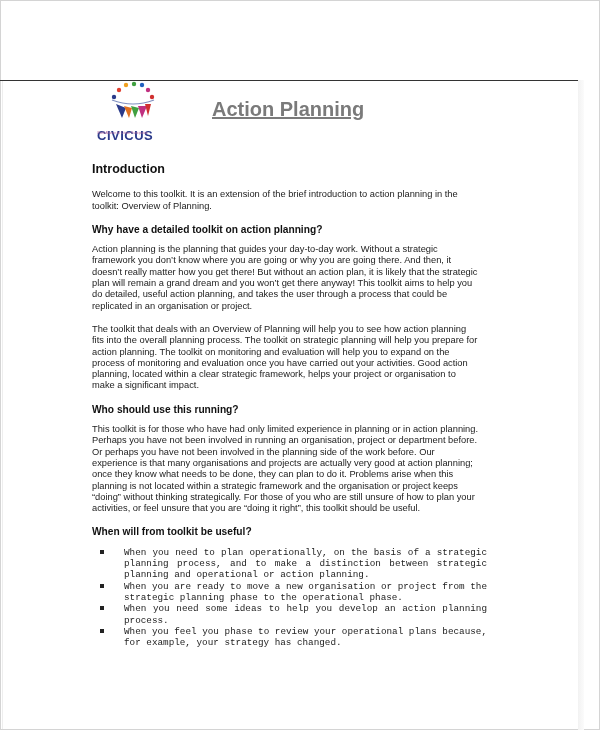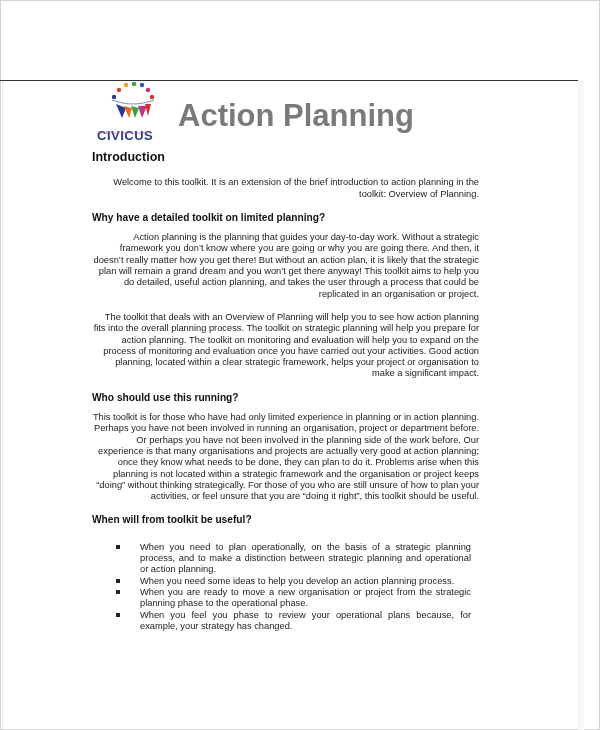--- a/index.html
+++ b/index.html
@@ -24,29 +24,29 @@
   }
   .logo { position: absolute; left: 104px; top: 80px; width: 56px; height: 56px; }
   .logo-text {
     position: absolute; left: 97px; top: 128px; font-size: 13px; font-weight: bold;
     color: #2b3a8a; letter-spacing: 0.5px;
   }
   .logo-tag {
     position: absolute; left: 97px; top: 131px; font-size: 3px; color: #b06aa0; width: 60px;
   }
   .title {
-    position: absolute; left: 178px; top: 98px; font-size: 31px; font-weight: bold; color: #7a7a7a;
+    position: absolute; left: 212px; top: 98px; font-size: 20px; font-weight: bold; color: #7a7a7a; text-decoration: underline;
   }
   .content {
     position: absolute; left: 92px; top: 152px; width: 395px; font-size: 9.3px; line-height: 11.3px; color: #222;
   }
-  .h1 { font-size: 12.5px; font-weight: bold; margin: 0 0 14px 0; color: #111; }
+  .h1 { font-size: 12.5px; font-weight: bold; margin: 12px 0 14px 0; color: #111; }
   .h2 { font-size: 10.2px; font-weight: bold; margin: 0 0 9px 0; color: #111; }
-  .p { margin: 0 8px 12px 0; text-align: right; }
-  ul.bullets { list-style: none; margin: 16px; padding: 0; }
+  .p { margin: 0 8px 12px 0; text-align: left; }
+  ul.bullets { list-style: none; margin: 0; padding: 0; font-family: Liberation Mono, monospace; }
   ul.bullets li { position: relative; padding-left: 32px; text-align: justify; margin: 0; }
   ul.bullets li .bullet {
     position: absolute; left: 8px; top: 3px; width: 4px; height: 4px; background: #222;
   }
 </style>
 </head>
 <body>
 
 <div class="outer-frame"></div>
 <div class="page-top-line"></div>
@@ -74,32 +74,32 @@
 <div class="title">Action Planning</div>
 
 <div class="content">
   <div class="h1">Introduction</div>
 
   <div>
     <p class="p">Welcome to this toolkit.  It is an extension of the brief introduction to action planning in the toolkit:  Overview of Planning.</p>
   </div>
 
   <div>
-    <div class="h2">Why have a detailed toolkit on limited planning?</div>
+    <div class="h2">Why have a detailed toolkit on action planning?</div>
     <p class="p">Action planning is the planning that guides your day-to-day work.  Without a strategic framework you don’t know where you are going or why you are going there.  And then, it doesn’t really matter how you get there!  But without an action plan, it is likely that the strategic plan will remain a grand dream and you won’t get there anyway!  This toolkit aims to help you do detailed, useful action planning, and takes the user through a process that could be replicated in an organisation or project.</p>
     <p class="p">The toolkit that deals with an Overview of Planning will help you to see how action planning fits into the overall planning process.  The toolkit on strategic planning will help you prepare for action planning.  The toolkit on monitoring and evaluation will help you to expand on the process of monitoring and evaluation once you have carried out your activities.  Good action planning, located within a clear strategic framework, helps your project or organisation to make a significant impact.</p>
   </div>
 
   <div>
     <div class="h2">Who should use this running?</div>
     <p class="p">This toolkit is for those who have had only limited experience in planning or in action planning.  Perhaps you have not been involved in running an organisation, project or department before.  Or perhaps you have not been involved in the planning side of the work before. Our experience is that many organisations and projects are actually very good at action planning; once they know what needs to be done, they can plan to do it.  Problems arise when this planning is not located within a strategic framework and the organisation or project keeps “doing” without thinking strategically.  For those of you who are still unsure of how to plan your activities, or feel unsure that you are “doing it right”, this toolkit should be useful.</p>
   </div>
 
   <div>
     <div class="h2">When will from toolkit be useful?</div>
     <ul class="bullets">
       <li><span class="bullet"></span><span>When you need to plan operationally, on the basis of a strategic planning process, and to make a distinction between strategic planning and operational or action planning.</span></li>
+      <li><span class="bullet"></span><span>When you are ready to move a new organisation or project from the strategic planning phase to the operational phase.</span></li>
       <li><span class="bullet"></span><span>When you need some ideas to help you develop an action planning process.</span></li>
-      <li><span class="bullet"></span><span>When you are ready to move a new organisation or project from the strategic planning phase to the operational phase.</span></li>
       <li><span class="bullet"></span><span>When you feel you phase to review your operational plans because, for example, your strategy has changed.</span></li>
     </ul>
   </div>
 </div>
 
 </body></html>

